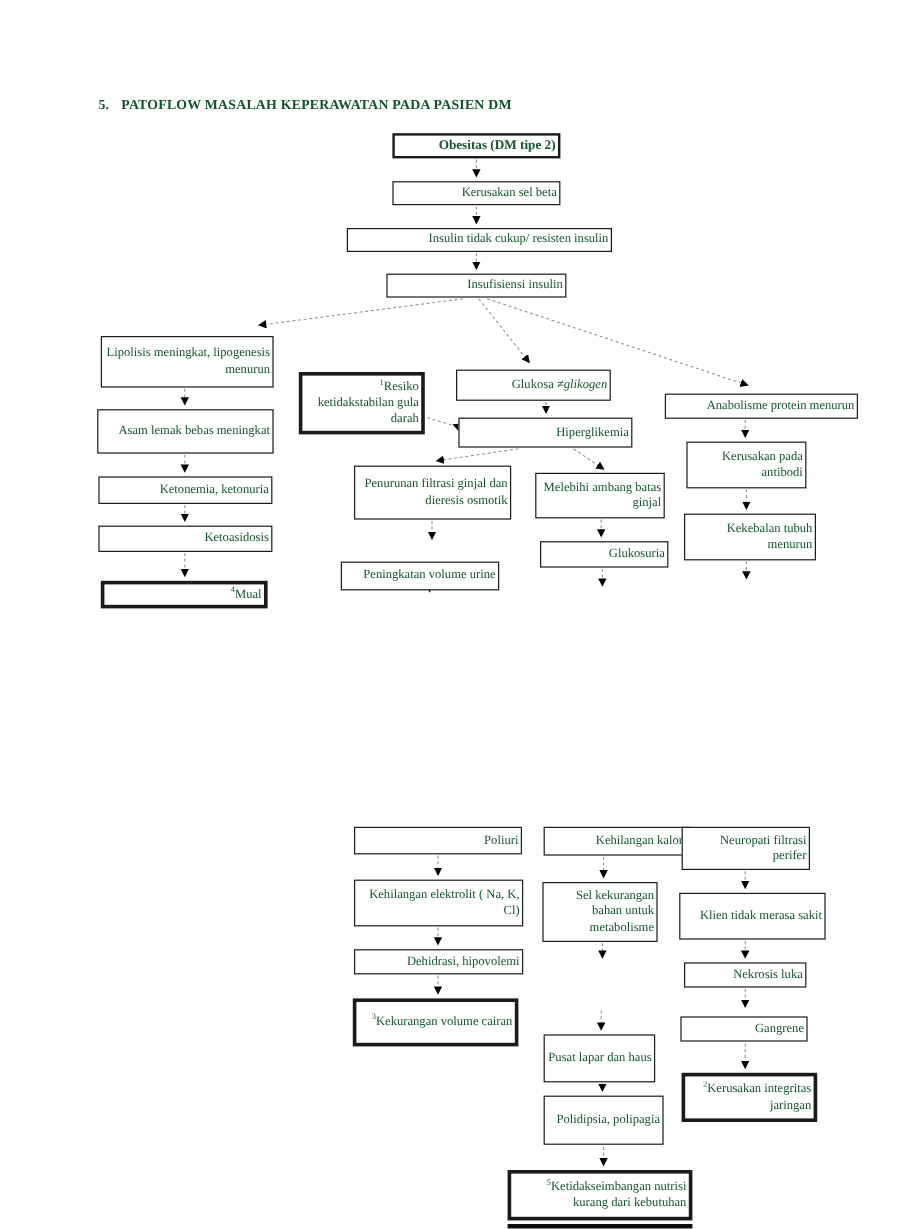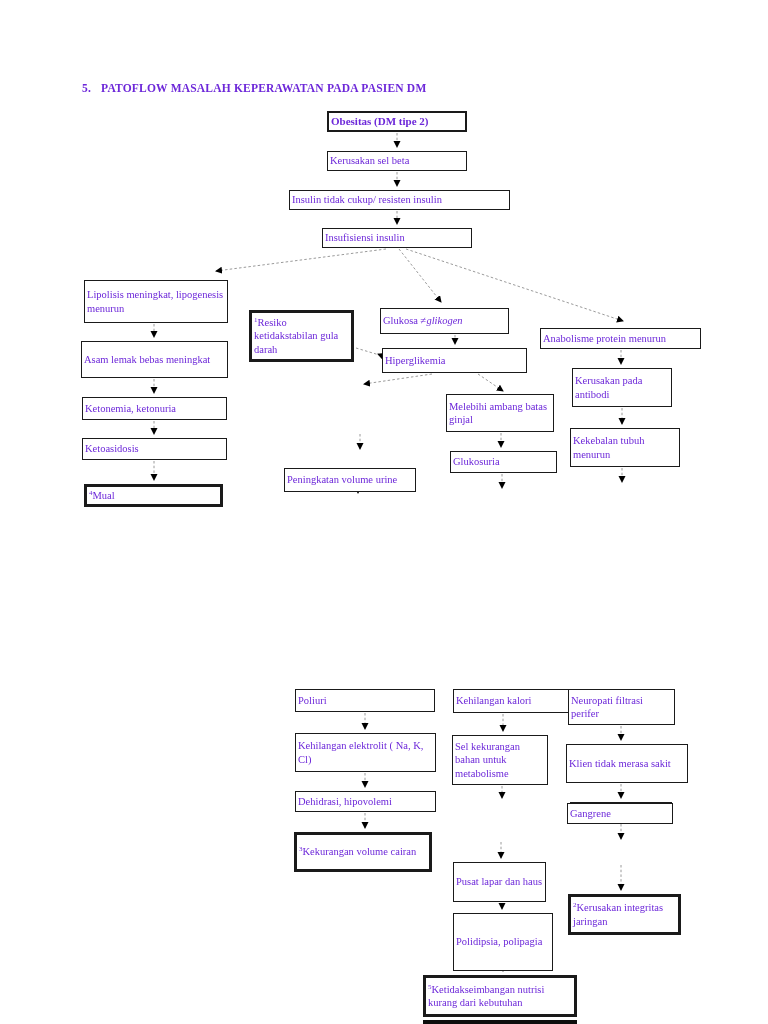--- a/index.html
+++ b/index.html
@@ -1,31 +1,31 @@
 <!DOCTYPE html>
 <html><head>
 <meta charset="utf-8">
 <style>
   html,body{margin:0;padding:0;background:#ffffff;}
   .page{
     position:relative;width:768px;height:1024px;background:#ffffff;
-    overflow:hidden;font-family:"Liberation Serif","DejaVu Serif",serif;color:#6d28d9;
+    overflow:hidden;font-family:"Liberation Serif","DejaVu Serif",serif;color:#14532d;
   }
   .title{
     position:absolute;left:82px;top:82px;font-size:11.5px;font-weight:bold;
     letter-spacing:.2px;white-space:nowrap;z-index:3;
   }
   .title .num{margin-right:10px;}
   .arrows{position:absolute;left:0;top:0;z-index:1;}
   .box{
     position:absolute;background:#ffffff;border:1.2px solid #1a1a1a;
     display:flex;align-items:center;justify-content:center;
     box-sizing:border-box;z-index:2;padding:1px 2px;overflow:hidden;
   }
-  .bt{width:100%;text-align:left;font-size:10.5px;line-height:1.25;}
+  .bt{width:100%;text-align:right;font-size:10.5px;line-height:1.25;}
   .b2{border-width:2.2px;}
   .b3{border-width:3px;}
   .bold-text .bt{font-weight:bold;font-size:11px;}
   .bt sup{font-size:7px;line-height:0;}
   .bt i{font-style:italic;}
   .cutbar{position:absolute;background:#0d0d0d;z-index:2;}
 </style>
 </head>
 <body>
 
@@ -121,31 +121,34 @@
 
   <div class="box b3" style="left:249px;top:310px;width:105px;height:52px">
     <div class="bt"><sup>1</sup><span>Resiko ketidakstabilan gula darah</span></div>
   </div>
   <div class="box" style="left:380px;top:308px;width:129px;height:26px">
     <div class="bt"><span>Glukosa ≠</span><i>glikogen</i></div>
   </div>
   <div class="box" style="left:382px;top:348px;width:145px;height:25px">
     <div class="bt">Hiperglikemia</div>
   </div>
+  <div class="box" style="left:295px;top:388px;width:131px;height:45px">
+    <div class="bt">Penurunan filtrasi ginjal dan dieresis osmotik</div>
+  </div>
   <div class="box" style="left:446px;top:394px;width:108px;height:38px">
     <div class="bt">Melebihi ambang batas ginjal</div>
   </div>
   <div class="box" style="left:284px;top:468px;width:132px;height:24px">
     <div class="bt">Peningkatan volume urine</div>
   </div>
   <div class="box" style="left:450px;top:451px;width:107px;height:22px">
     <div class="bt">Glukosuria</div>
   </div>
 
-  <div class="box" style="left:540px;top:328px;width:161px;height:21px">
+  <div class="box" style="left:554px;top:328px;width:161px;height:21px">
     <div class="bt">Anabolisme protein menurun</div>
   </div>
   <div class="box" style="left:572px;top:368px;width:100px;height:39px">
     <div class="bt">Kerusakan pada antibodi</div>
   </div>
   <div class="box" style="left:570px;top:428px;width:110px;height:39px">
     <div class="bt">Kekebalan tubuh menurun</div>
   </div>
 
   <div class="box" style="left:295px;top:689px;width:140px;height:23px">
@@ -163,37 +166,37 @@
 
   <div class="box" style="left:453px;top:689px;width:122px;height:24px">
     <div class="bt">Kehilangan kalori</div>
   </div>
   <div class="box" style="left:452px;top:735px;width:96px;height:50px">
     <div class="bt">Sel kekurangan bahan untuk metabolisme</div>
   </div>
   <div class="box" style="left:453px;top:862px;width:93px;height:40px">
     <div class="bt">Pusat lapar dan haus</div>
   </div>
-  <div class="box" style="left:453px;top:913px;width:100px;height:58px">
+  <div class="box" style="left:453px;top:913px;width:100px;height:41px">
     <div class="bt">Polidipsia, polipagia</div>
   </div>
   <div class="box b3" style="left:423px;top:975px;width:154px;height:42px">
     <div class="bt"><sup>5</sup><span>Ketidakseimbangan nutrisi kurang dari kebutuhan</span></div>
   </div>
 
   <div class="box" style="left:568px;top:689px;width:107px;height:36px">
     <div class="bt">Neuropati filtrasi perifer</div>
   </div>
   <div class="box" style="left:566px;top:744px;width:122px;height:39px">
     <div class="bt">Klien tidak merasa sakit</div>
   </div>
   <div class="box" style="left:570px;top:802px;width:102px;height:21px">
     <div class="bt">Nekrosis luka</div>
   </div>
-  <div class="box" style="left:567px;top:803px;width:106px;height:21px">
+  <div class="box" style="left:567px;top:847px;width:106px;height:21px">
     <div class="bt">Gangrene</div>
   </div>
   <div class="box b3" style="left:568px;top:894px;width:113px;height:41px">
     <div class="bt"><sup>2</sup><span>Kerusakan integritas jaringan</span></div>
   </div>
 
   <div class="cutbar" style="left:423px;top:1020px;width:154px;height:4px"></div>
 
 </div>
 

